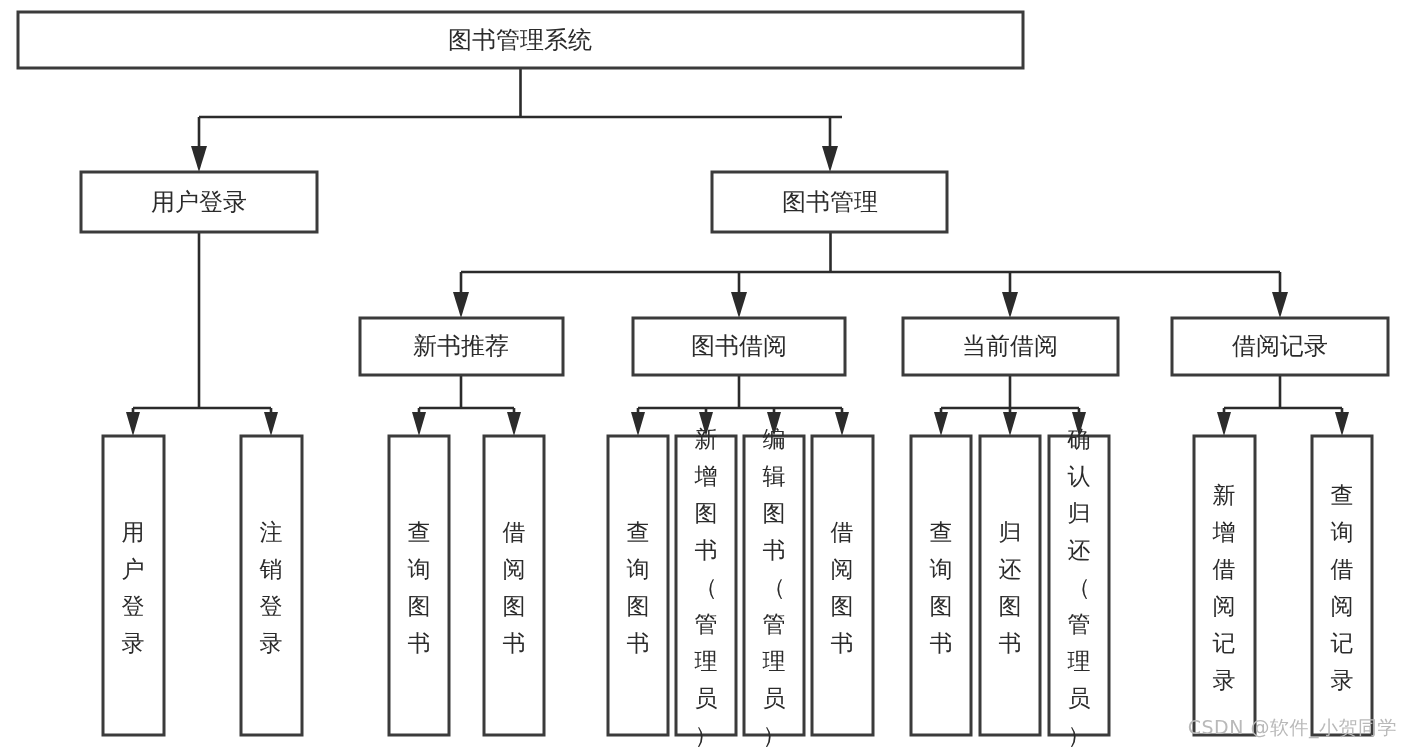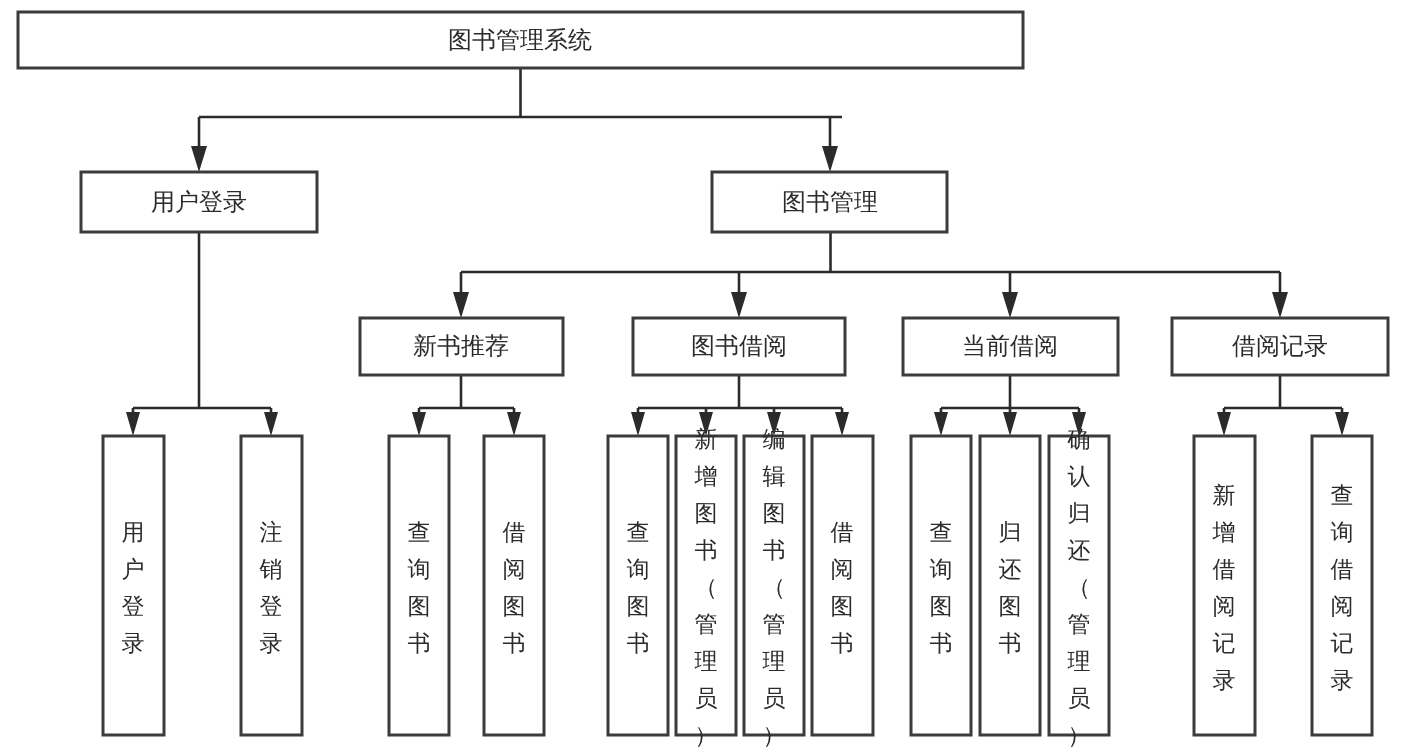--- a/index.html
+++ b/index.html
@@ -231,13 +231,14 @@
         <text class="leaf-label" x="1224" y="585"><tspan x="1224" y="502.86">新</tspan><tspan x="1224" y="539.86">增</tspan><tspan x="1224" y="576.86">借</tspan><tspan x="1224" y="613.86">阅</tspan><tspan x="1224" y="650.86">记</tspan><tspan x="1224" y="687.86">录</tspan></text>
       </g>
       <g>
         <rect class="leaf-rect" x="1312" y="436" width="60" height="299"></rect>
         <text class="leaf-label" x="1342" y="585"><tspan x="1342" y="502.86">查</tspan><tspan x="1342" y="539.86">询</tspan><tspan x="1342" y="576.86">借</tspan><tspan x="1342" y="613.86">阅</tspan><tspan x="1342" y="650.86">记</tspan><tspan x="1342" y="687.86">录</tspan></text>
       </g>
     </g>
 
   </svg>
 
+  <div class="watermark">CSDN @软件_小贺同学</div>
 </div>
 
 </body></html>

